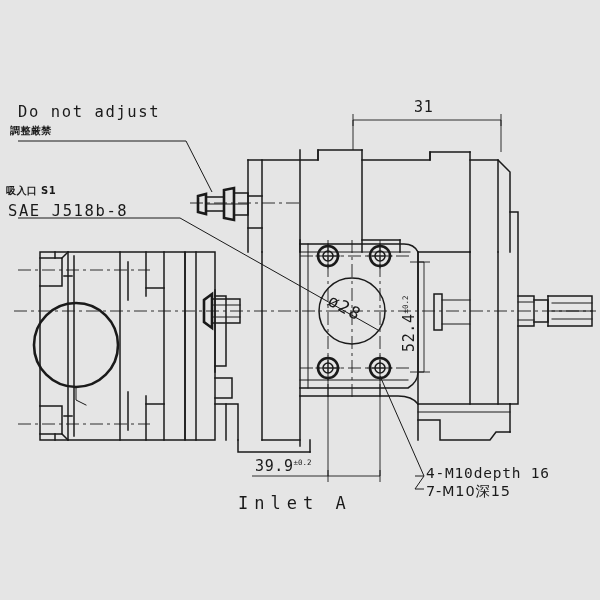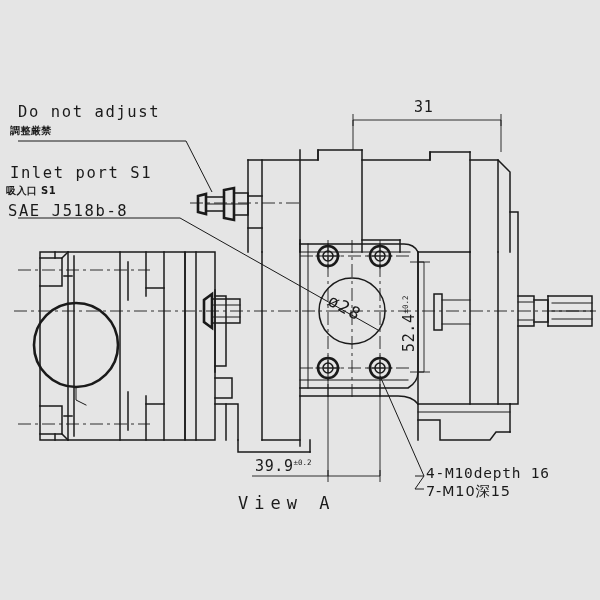--- a/index.html
+++ b/index.html
@@ -293,33 +293,32 @@
       <line class="dim" x1="380" y1="380" x2="380" y2="476"></line>
       <line class="dim" x1="252" y1="476" x2="328" y2="476"></line>
     </g>
 
   </svg>
 
   <div class="lbl note-en" style="left:18px; top:104px;">Do not adjust</div>
 
   <div class="lbl note-cjk" style="left:10px; top:126px;">調整厳禁</div>
 
-  <div class="lbl note-en" style="left:10px; top:165px;">Inlet port S1</div>
 
   <div class="lbl note-cjk" style="left:6px; top:186px;">吸入口 S1</div>
 
   <div class="lbl note-en" style="left:8px; top:203px;">SAE J518b-8</div>
 
   <div class="lbl dim-txt" style="left:414px; top:100px;">31</div>
 
   <div class="lbl dim-txt rot90" style="left:402px; top:352px;"><span>52.4</span><span class="tol">±0.2</span></div>
 
   <div class="lbl dim-txt" style="left:255px; top:459px;"><span>39.9</span><span class="tol">±0.2</span></div>
 
   <div class="lbl bore-txt" style="left:333px; top:292px;">ø28</div>
 
   <div class="lbl callout" style="left:426px; top:466px;">4-M10depth 16</div>
 
   <div class="lbl callout-cjk" style="left:426px; top:484px;">7-M10深15</div>
 
-  <div class="lbl view-cap" style="left:238px; top:495px;">View A</div>
+  <div class="lbl view-cap" style="left:238px; top:495px;">Inlet A</div>
 
 </div>
 
 </body></html>

